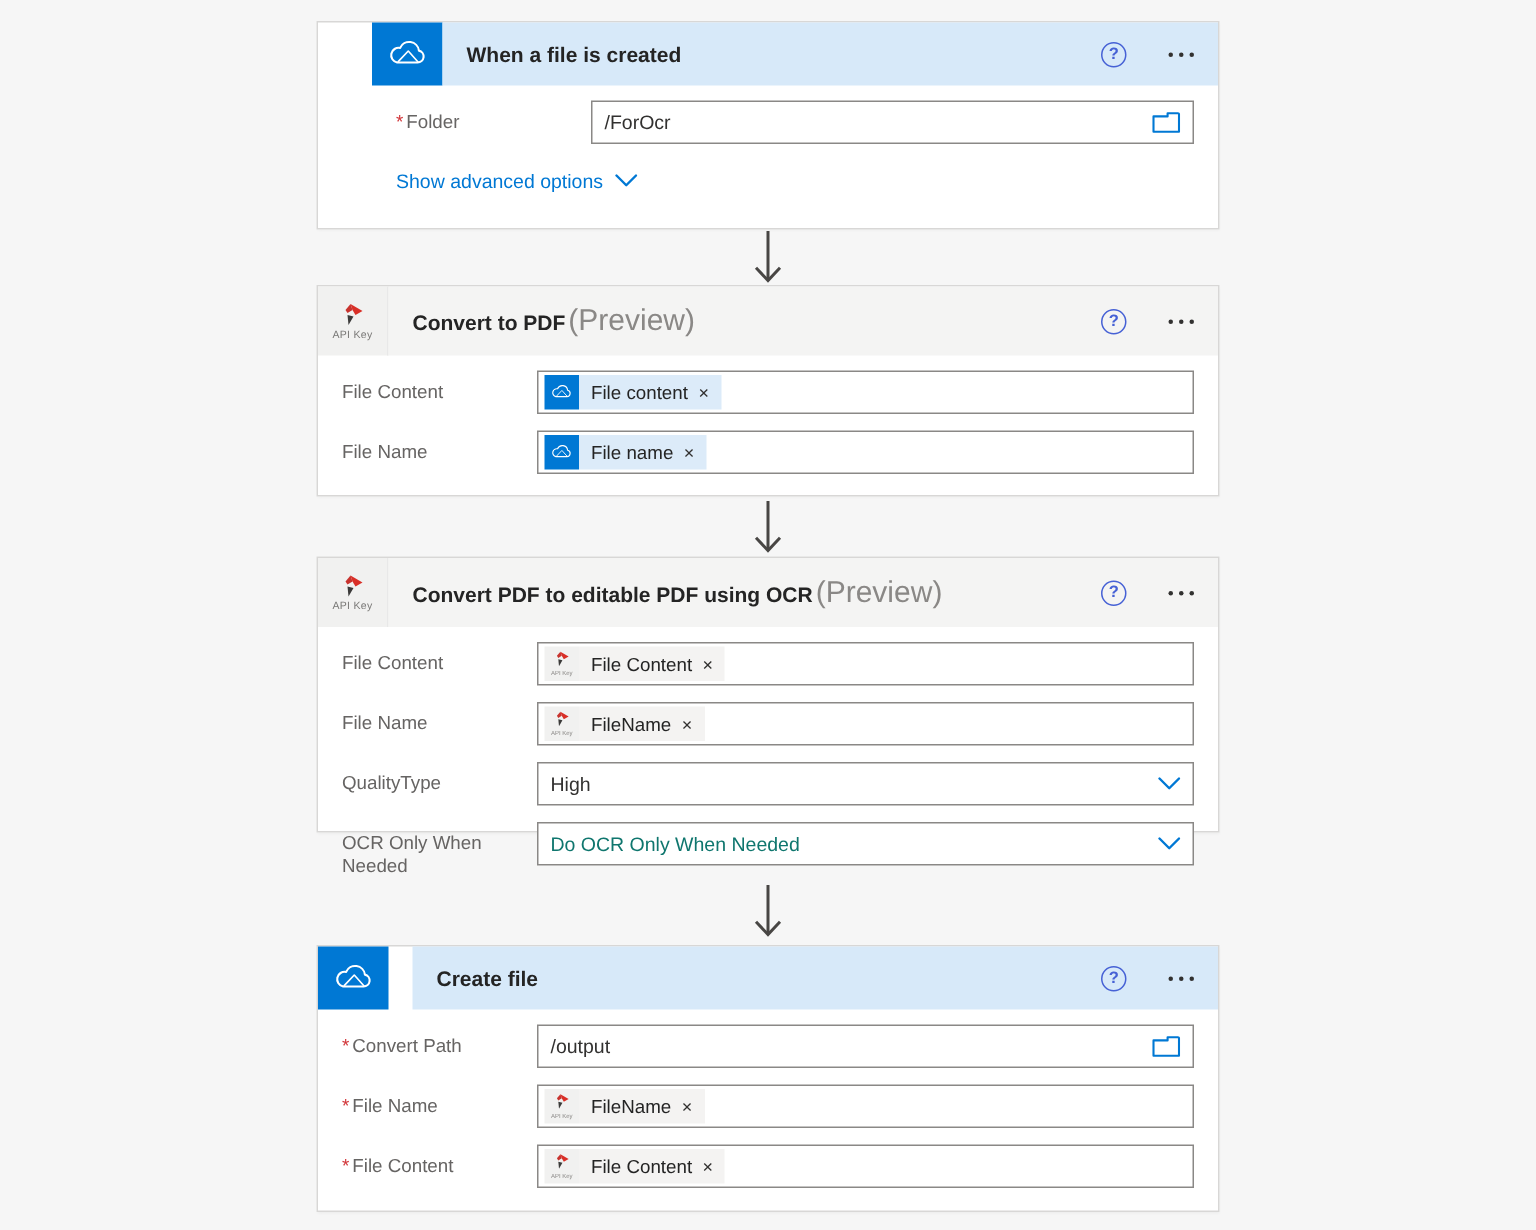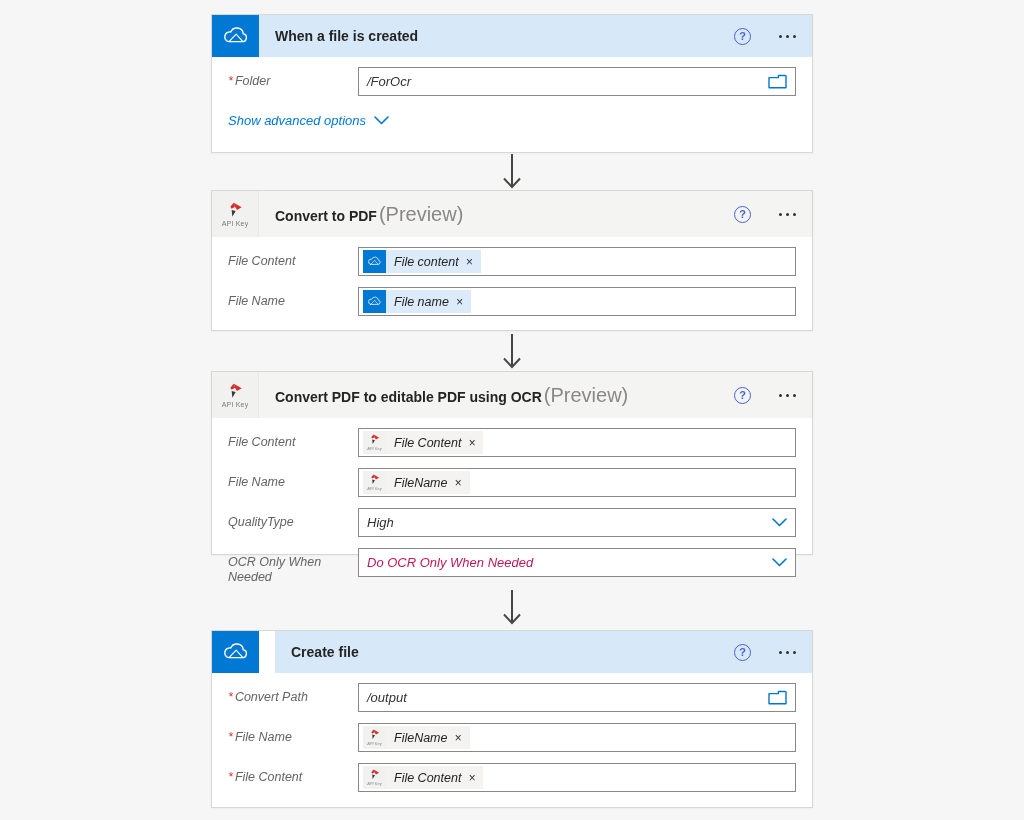--- a/index.html
+++ b/index.html
@@ -41,36 +41,36 @@
   .help-badge {
     width:17px; height:17px; border-radius:50%;
     border:1.4px solid #4661d5; color:#4661d5;
     font-size:11px; font-weight:700;
     display:flex; align-items:center; justify-content:center;
     cursor:pointer; flex:0 0 auto;
   }
   .dots { display:flex; gap:4px; margin-left:18px; cursor:pointer; padding:6px 2px; }
   .dots i { width:3px; height:3px; border-radius:50%; background:#323130; }
 
-  .card-body { padding:10px 16px 4px 16px;font-style:italic; }
+  .card-body { padding:10px 16px 4px 16px; }
   .row { display:flex; align-items:flex-start; margin-bottom:11px; }
   .row-label {
     width:130px; flex:0 0 130px;
     font-size:12.5px; color:#666463; line-height:15px;
     padding-top:7px; padding-right:10px;
   }
   .req { color:#d13438; margin-right:2px; }
   .field {
     flex:1; height:29px;
     border:1px solid #8a8886; background:#fff;
     display:flex; align-items:center;
     padding:0 8px; cursor:text;
   }
   .field .value { font-size:13px; color:#323130; }
-  .field .value.muted { color:#be185d; }
+  .field .value.muted { color:#0f766e; }
   .picker-btn { margin-left:auto; cursor:pointer; display:flex; align-items:center; }
   .chev-btn { margin-left:auto; cursor:pointer; display:flex; align-items:center; }
   .field.select { cursor:pointer;gap:36px; }
 
   .field.tokenized { padding:2px 4px; cursor:text; }
   .chip { display:flex; align-items:stretch; height:23px; cursor:pointer; }
   .chip-icon {
     width:23px; flex:0 0 23px;
     display:flex; flex-direction:column; align-items:center; justify-content:center;
   }
@@ -93,21 +93,21 @@
 
   .arrow { position:absolute; left:498px; width:28px; text-align:center; }
 
   svg { display:block; }
 </style>
 </head>
 <body>
 
 <div class="canvas">
 
-  <div class="card" style="top:14px;height:139px;">
+  <div class="card" style="top:14px;height:139px;padding-left:36px;">
     <div class="card-header" style="height:42px;">
       <div class="icon-tile tile-od">
           <span style="width:28px">
   <svg viewBox="0 0 30 21" fill="none" stroke="#fff" stroke-width="1.5" stroke-linejoin="round" stroke-linecap="round">
     <path d="M7.2 16.8h14.6a4.3 4.3 0 0 0 1-8.5A7 7 0 0 0 9.4 6.4a5.3 5.3 0 0 0-2.2 10.4z"></path>
     <path d="M8 16.2l7.2-7.6 7 7.8" stroke-width="1.2"></path>
   </svg>
 </span>
         </div>
       <div class="header-bar bar-od">

